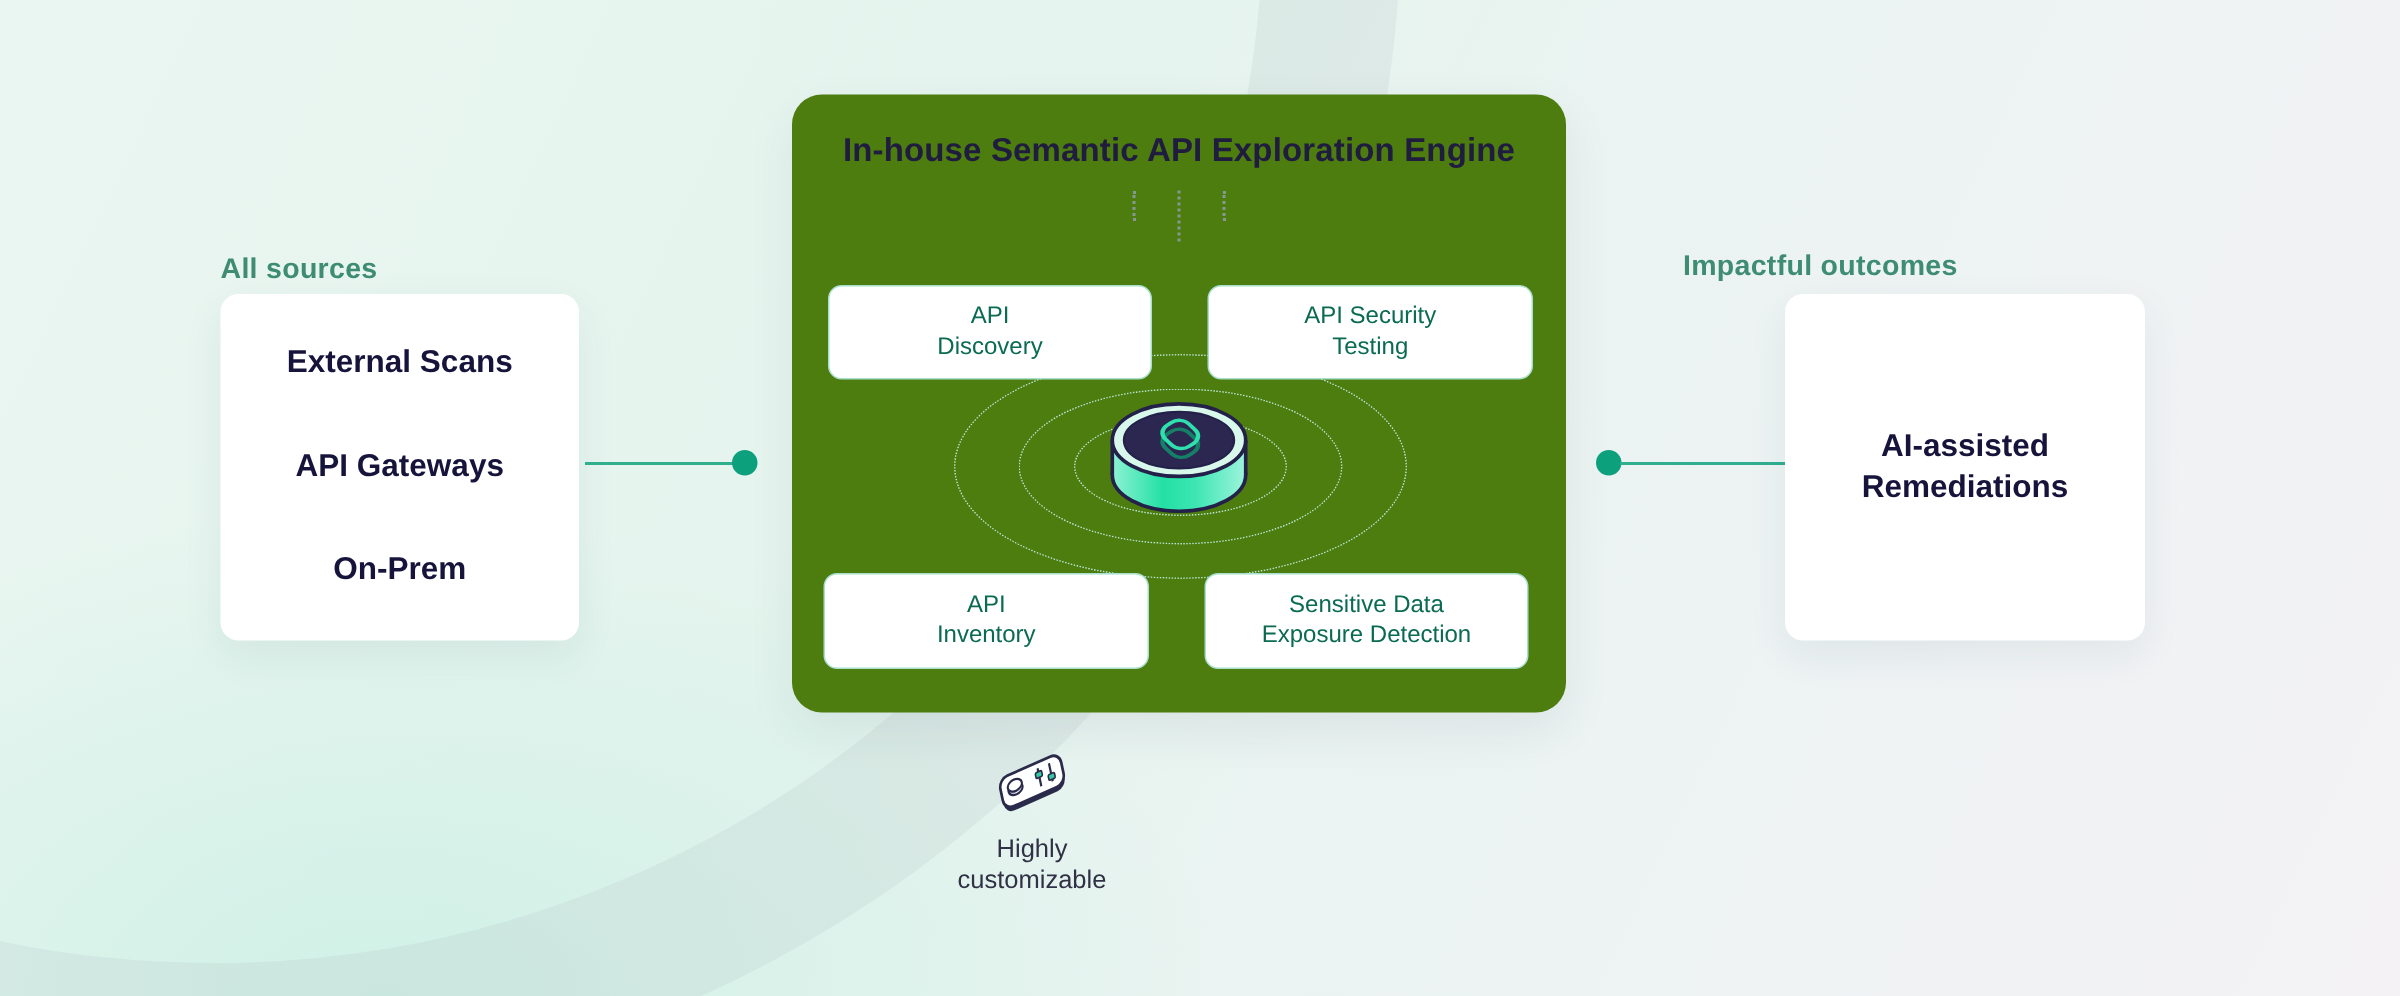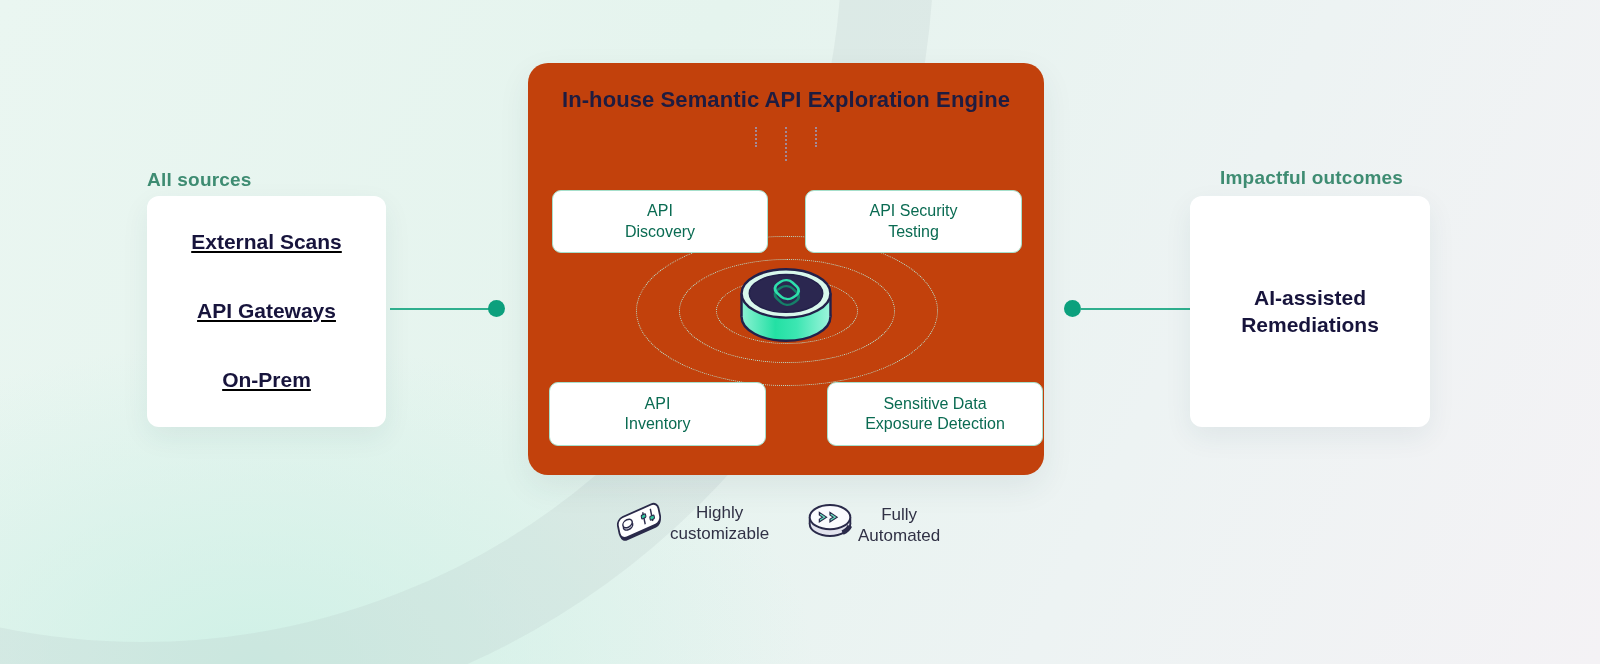--- a/index.html
+++ b/index.html
@@ -25,55 +25,55 @@
   .list-card{display:flex;flex-direction:column;justify-content:space-around;
     align-items:center;padding:12px 6px;box-sizing:border-box;}
   .list-item{
     font-size:21px;font-weight:700;color:#17143c;text-align:center;
     white-space:pre-line;line-height:1.25;
   }
   .connector-line{position:absolute;height:2px;background:#2faf8e;}
   .connector-dot{position:absolute;width:17px;height:17px;border-radius:50%;background:#0ca07d;}
   .center-card{
     position:absolute;left:528px;top:63px;width:516px;height:412px;
-    background:#c2410c;border-radius:20px;box-shadow:0 12px 32px rgba(35,70,80,0.08);
+    background:#4d7c0f;border-radius:20px;box-shadow:0 12px 32px rgba(35,70,80,0.08);
   }
   .engine-title{
     position:absolute;left:0;top:24px;width:100%;text-align:center;
     font-size:22px;font-weight:700;color:#1f1c40;letter-spacing:.1px;
   }
   .dot-links{position:absolute;left:0;top:64px;width:100%;display:flex;
     justify-content:center;align-items:flex-start;gap:28px;}
   .dot-link{display:block;width:0;border-left:2px dotted #99a1c4;opacity:.75;}
   .dot-link.h20{height:20px;}
   .dot-link.h34{height:34px;}
   .ring{position:absolute;border:1.6px dotted #b9e7d6;border-radius:50%;}
   .module{
     position:absolute;background:#fff;border:1.5px solid #a6dfcb;border-radius:9px;
     display:flex;align-items:center;justify-content:center;text-align:center;
     font-size:16px;font-weight:400;color:#0a6b52;white-space:pre-line;line-height:1.28;
     box-sizing:border-box;
   }
   .disc-wrap{position:absolute;left:200px;top:199px;width:116px;height:88px;}
-  .feature{position:absolute;width:160px;display:flex;flex-direction:row;align-items:flex-start;}
+  .feature{position:absolute;width:160px;display:flex;flex-direction:column;align-items:center;}
   .feature-label{
     margin-top:7px;font-size:17px;font-weight:400;color:#303145;text-align:center;
     white-space:pre-line;line-height:1.22;
   }
 </style>
 </head>
 <body>
 
 <div class="stage">
 
   <div class="swoosh"></div>
 
   <div class="side-heading" style="left:147px;top:159px;">All sources</div>
 
-  <div class="card list-card" style="left:147px;top:196px;width:239px;height:231px;text-decoration:underline;">
+  <div class="card list-card" style="left:147px;top:196px;width:239px;height:231px;">
     <div class="list-item">External Scans</div>
     <div class="list-item">API Gateways</div>
     <div class="list-item">On-Prem</div>
   </div>
 
   <div class="connector-line" style="left:390px;top:308px;width:99px;"></div>
   <div class="connector-dot" style="left:488px;top:300px;"></div>
 
   <div class="center-card">
 
@@ -111,28 +111,28 @@
         </g>
       </svg>
     </div>
 
     <div class="module" style="left:24px;top:127px;width:216px;height:63px;">API
 Discovery</div>
     <div class="module" style="left:277px;top:127px;width:217px;height:63px;">API Security
 Testing</div>
     <div class="module" style="left:21px;top:319px;width:217px;height:64px;">API
 Inventory</div>
-    <div class="module" style="left:275px;top:319px;width:216px;height:64px;margin-left:24px;">Sensitive Data
+    <div class="module" style="left:275px;top:319px;width:216px;height:64px;">Sensitive Data
 Exposure Detection</div>
   </div>
 
   <div class="connector-dot" style="left:1064px;top:300px;"></div>
   <div class="connector-line" style="left:1080px;top:308px;width:110px;"></div>
 
-  <div class="side-heading" style="left:1220px;top:157px;text-align:right;">Impactful outcomes</div>
+  <div class="side-heading" style="left:1122px;top:157px;text-align:right;">Impactful outcomes</div>
 
   <div class="card list-card" style="left:1190px;top:196px;width:240px;height:231px;">
     <div class="list-item">AI-assisted
 Remediations</div>
   </div>
 
   <div class="feature" style="left:608px;top:496px;">
     <span>
       <svg width="62" height="48" viewBox="0 0 66 52" aria-hidden="true">
         <g transform="translate(33 27) rotate(-24)">
@@ -146,32 +146,14 @@
             <rect x="3.5" y="-4.5" width="5" height="4" rx="1" fill="#35c9a0" stroke="#2a2a4a" stroke-width="1.2"></rect>
             <rect x="12.5" y="0.5" width="5" height="4" rx="1" fill="#35c9a0" stroke="#2a2a4a" stroke-width="1.2"></rect>
           </g>
         </g>
       </svg>
     </span>
     <div class="feature-label">Highly
 customizable</div>
   </div>
 
-  <div class="feature" style="left:802px;top:498px;">
-    <span>
-      <svg width="56" height="46" viewBox="0 0 58 46" aria-hidden="true">
-        <ellipse cx="29" cy="26" rx="21" ry="12.5" fill="#e2e3ee" stroke="#2a2a4a" stroke-width="2"></ellipse>
-        <rect x="8" y="19" width="42" height="7" fill="#e2e3ee"></rect>
-        <line x1="8" y1="19" x2="8" y2="26" stroke="#2a2a4a" stroke-width="2"></line>
-        <line x1="50" y1="19" x2="50" y2="26" stroke="#2a2a4a" stroke-width="2"></line>
-        <path d="M42,35 A21,12.5 0 0 0 49.5,28" stroke="#2a2a4a" stroke-width="5" fill="none"></path>
-        <ellipse cx="29" cy="19" rx="21" ry="12.5" fill="#fafbfe" stroke="#2a2a4a" stroke-width="2"></ellipse>
-        <g transform="translate(29 19) scale(1 0.82)">
-          <path d="M-11,-6 L-3.5,0 L-11,6 L-11,2.6 L-7.8,0 L-11,-2.6 Z" fill="#66e2c0" stroke="#2a2a4a" stroke-width="1.3"></path>
-          <path d="M0,-6 L7.5,0 L0,6 L0,2.6 L3.2,0 L0,-2.6 Z" fill="#66e2c0" stroke="#2a2a4a" stroke-width="1.3"></path>
-        </g>
-      </svg>
-    </span>
-    <div class="feature-label">Fully
-Automated</div>
-  </div>
 
 </div>
 
 </body></html>

